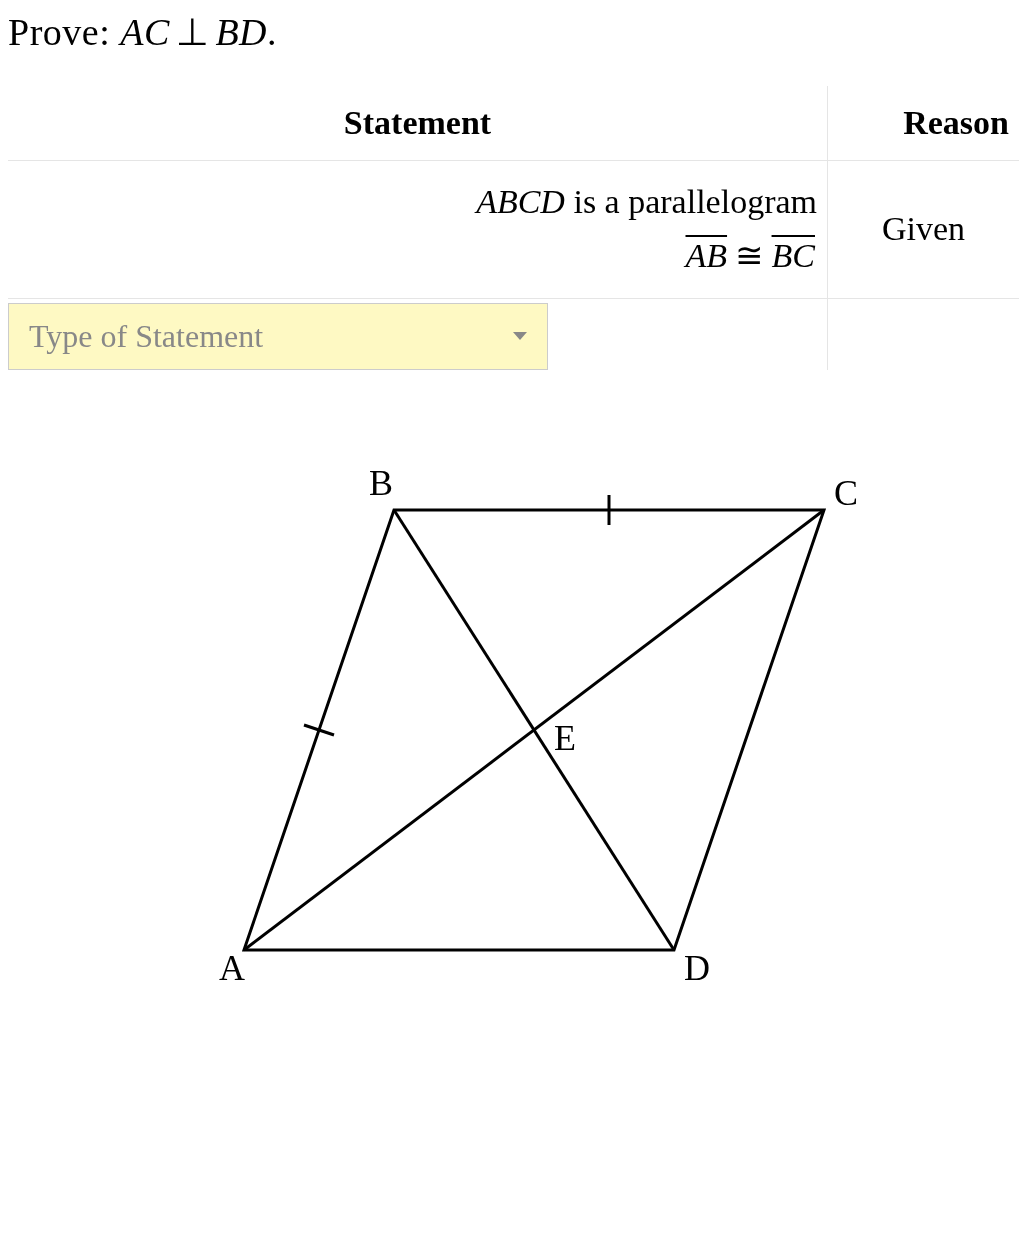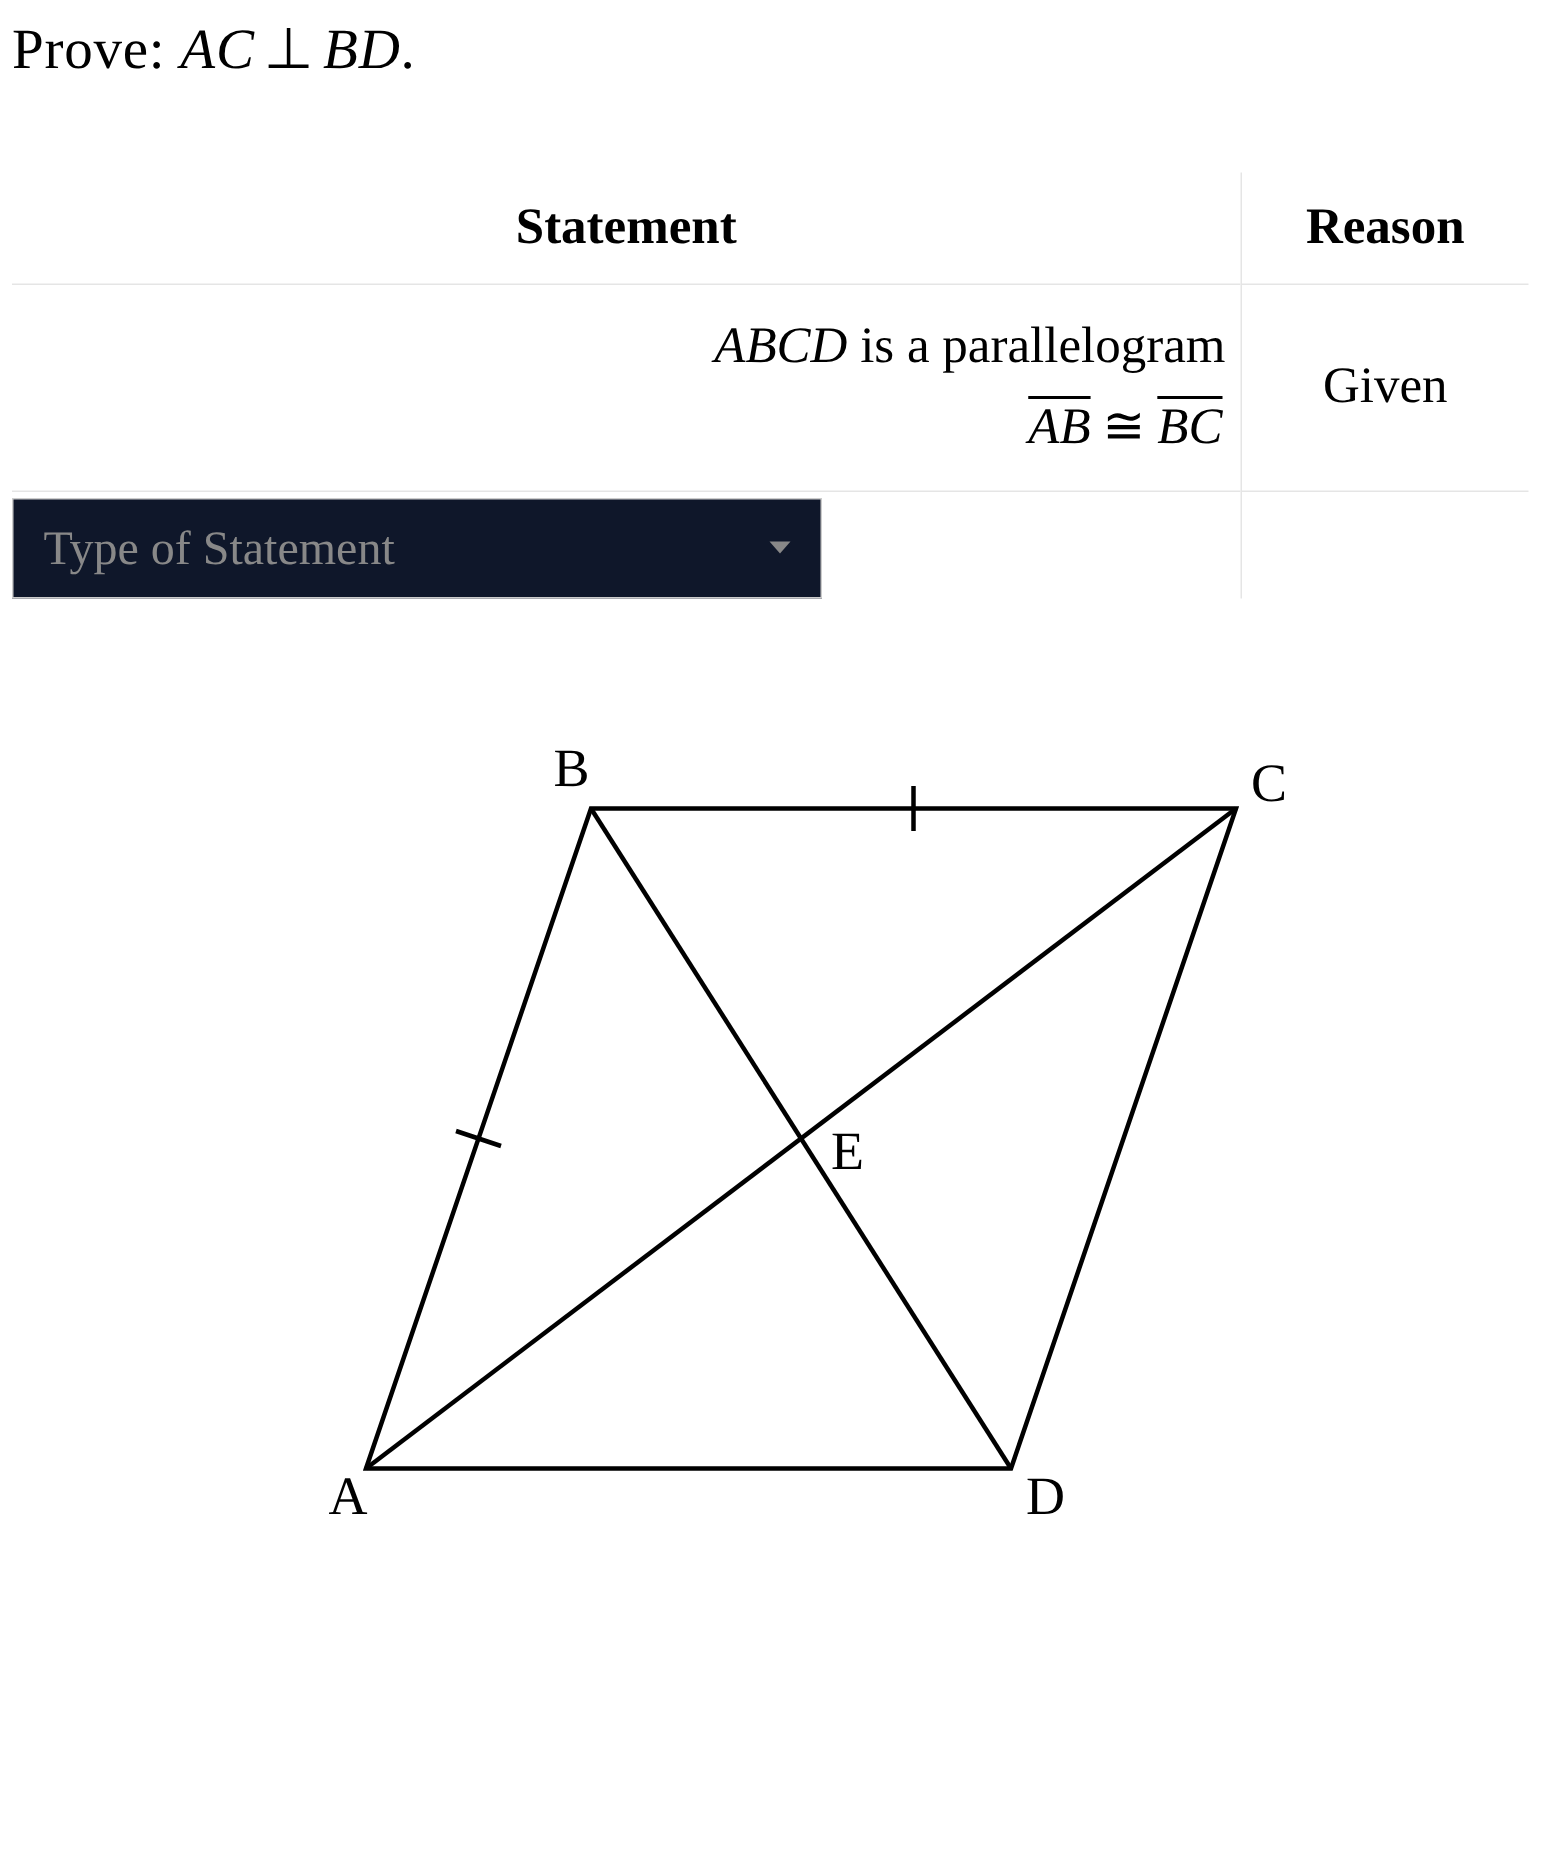--- a/index.html
+++ b/index.html
@@ -6,54 +6,54 @@
   body {
     font-family: Georgia, 'Times New Roman', serif;
     background: #fff;
     width: 1027px;
     height: 1235px;
     padding: 10px 8px;
     color: #000;
   }
   .prove-line {
     font-size: 38px;
-    margin-bottom: 60px;
+    margin-bottom: 32px;
     letter-spacing: 0.5px;
   }
   .math-it { font-style: italic; font-family: 'Times New Roman', serif; }
   .perp { font-style: normal; padding: 0 6px; }
   .table {
     width: 100%;
     border-collapse: collapse;
   }
   .table th {
     font-size: 34px;
     font-weight: bold;
     padding: 18px 10px;
-    text-align: center;
+    text-align: right;
   }
   .table th.stmt { text-align: center; }
   .table td {
     font-size: 34px;
     padding: 14px 10px;
     vertical-align: middle;
     border-top: 1px solid #e5e5e5;
   }
   .col-sep { border-left: 1px solid #e5e5e5; text-align: center; }
   .stmt-cell { text-align: right; line-height: 1.6; }
   .overline {
     text-decoration: overline;
     text-decoration-thickness: 1.5px;
     font-style: italic;
     font-family: 'Times New Roman', serif;
     padding: 0 2px;
   }
   .cong { padding: 0 6px; }
   .dropdown {
-    background: #0f172a;
+    background: #fef9c3;
     border: 1px solid #ccc;
     color: #888;
     font-size: 32px;
     padding: 14px 20px;
     display: flex;
     align-items: center;
     justify-content: space-between;
     width: 540px;
     margin: 4px 0 0 0;
     cursor: pointer;

